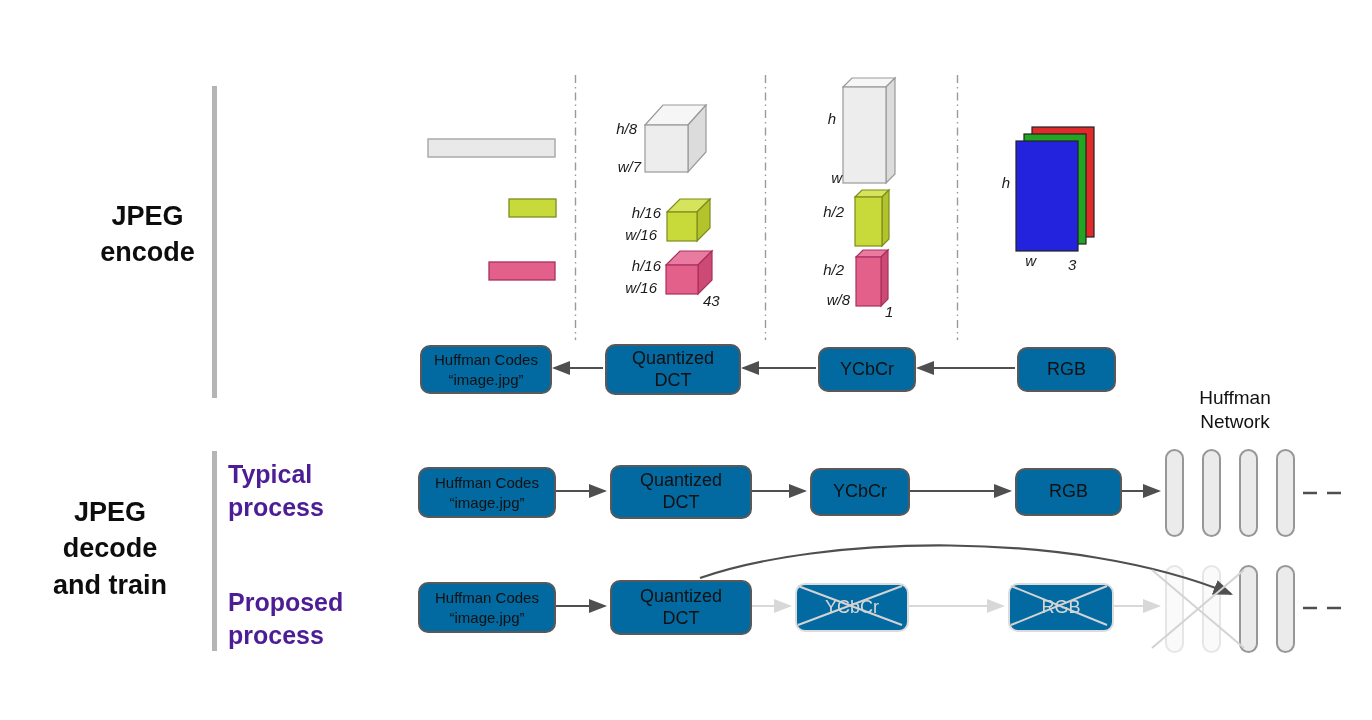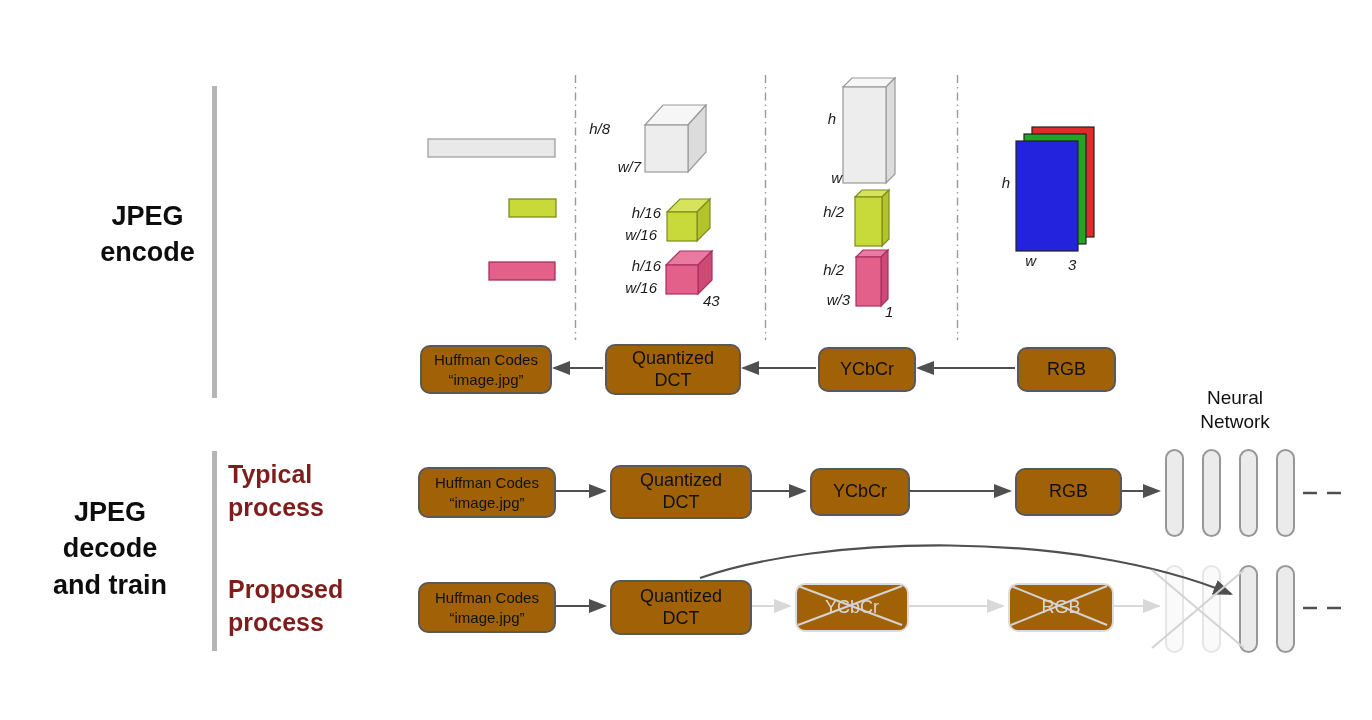--- a/index.html
+++ b/index.html
@@ -5,27 +5,27 @@
   html,body{margin:0;padding:0;background:#fff;}
   .canvas{position:relative;width:1372px;height:720px;background:#ffffff;
           font-family:"Liberation Sans",sans-serif;overflow:hidden;}
   .layer{position:absolute;left:0;top:0;}
   #base-layer{z-index:1;}
   #overlay-layer{z-index:3;pointer-events:none;}
 
   .seclabel{position:absolute;z-index:2;font-weight:bold;font-size:27px;line-height:1.35;
             text-align:center;white-space:pre-line;color:#0d0d0d;}
   .rowlabel{position:absolute;z-index:2;font-weight:bold;font-size:25px;line-height:1.3;
-            white-space:pre-line;color:#7f1d1d;}
+            white-space:pre-line;color:#4c1d95;}
   .nnlabel{position:absolute;z-index:2;font-size:19px;line-height:1.25;text-align:center;
            white-space:pre-line;color:#111;}
   .dim{position:absolute;z-index:2;font-style:italic;font-size:15px;color:#1a1a1a;}
   .dim.r{text-align:right;}
   .box{position:absolute;z-index:2;display:flex;align-items:center;justify-content:center;
-       text-align:center;background:#a16207;border:2px solid #595959;border-radius:10px;color:#111;}
+       text-align:center;background:#0369a1;border:2px solid #595959;border-radius:10px;color:#111;}
   .box-text{white-space:pre-line;}
   .box.small{font-size:15px;line-height:1.3;}
   .box.med{font-size:18px;line-height:1.2;}
   .box.faded{border-color:#dcdcdc;color:#d8d8d8;}
   .cap{position:absolute;z-index:2;width:19px;height:88px;border-radius:10px;
        background:#ebebeb;border:2px solid #979797;box-sizing:border-box;}
   .cap.faded{background:#fafafa;border-color:#e6e6e6;}
   .vbar{position:absolute;z-index:2;width:5px;background:#b5b5b5;}
 </style>
 </head>
@@ -148,37 +148,37 @@
   <div class="vbar" style="left:212px;top:86px;height:312px;"></div>
   <div class="vbar" style="left:212px;top:451px;height:200px;"></div>
 
   <div class="seclabel" style="left:55px;top:198px;width:185px;">JPEG
 encode</div>
   <div class="seclabel" style="left:20px;top:494px;width:180px;">JPEG
 decode
 and train</div>
   <div class="rowlabel" style="left:228px;top:458px;width:140px;">Typical
 process</div>
-  <div class="rowlabel" style="left:228px;top:573px;width:150px;">Proposed
+  <div class="rowlabel" style="left:228px;top:586px;width:150px;">Proposed
 process</div>
-  <div class="nnlabel" style="left:1172px;top:386px;width:126px;">Neural
+  <div class="nnlabel" style="left:1172px;top:386px;width:126px;">Huffman
 Network</div>
 
-  <div class="dim r" style="left:573px;top:120px;width:37px;">h/8</div>
+  <div class="dim r" style="left:600px;top:120px;width:37px;">h/8</div>
   <div class="dim r" style="left:604px;top:158px;width:37px;">w/7</div>
   <div class="dim r" style="left:617px;top:204px;width:44px;">h/16</div>
   <div class="dim r" style="left:613px;top:226px;width:44px;">w/16</div>
   <div class="dim r" style="left:617px;top:257px;width:44px;">h/16</div>
   <div class="dim r" style="left:613px;top:279px;width:44px;">w/16</div>
   <div class="dim" style="left:703px;top:292px;width:30px;">43</div>
   <div class="dim r" style="left:812px;top:110px;width:24px;">h</div>
   <div class="dim r" style="left:818px;top:169px;width:24px;">w</div>
   <div class="dim r" style="left:806px;top:203px;width:38px;">h/2</div>
   <div class="dim r" style="left:806px;top:261px;width:38px;">h/2</div>
-  <div class="dim r" style="left:812px;top:291px;width:38px;">w/3</div>
+  <div class="dim r" style="left:812px;top:291px;width:38px;">w/8</div>
   <div class="dim" style="left:885px;top:303px;width:14px;">1</div>
   <div class="dim r" style="left:986px;top:174px;width:24px;">h</div>
   <div class="dim r" style="left:1012px;top:252px;width:24px;">w</div>
   <div class="dim" style="left:1068px;top:256px;width:16px;">3</div>
 
   <div class="box small" style="left:420px;top:345px;width:128px;height:45px;">
     <span class="box-text">Huffman Codes
 “image.jpg”</span>
   </div>
   <div class="box med" style="left:605px;top:344px;width:132px;height:47px;">

